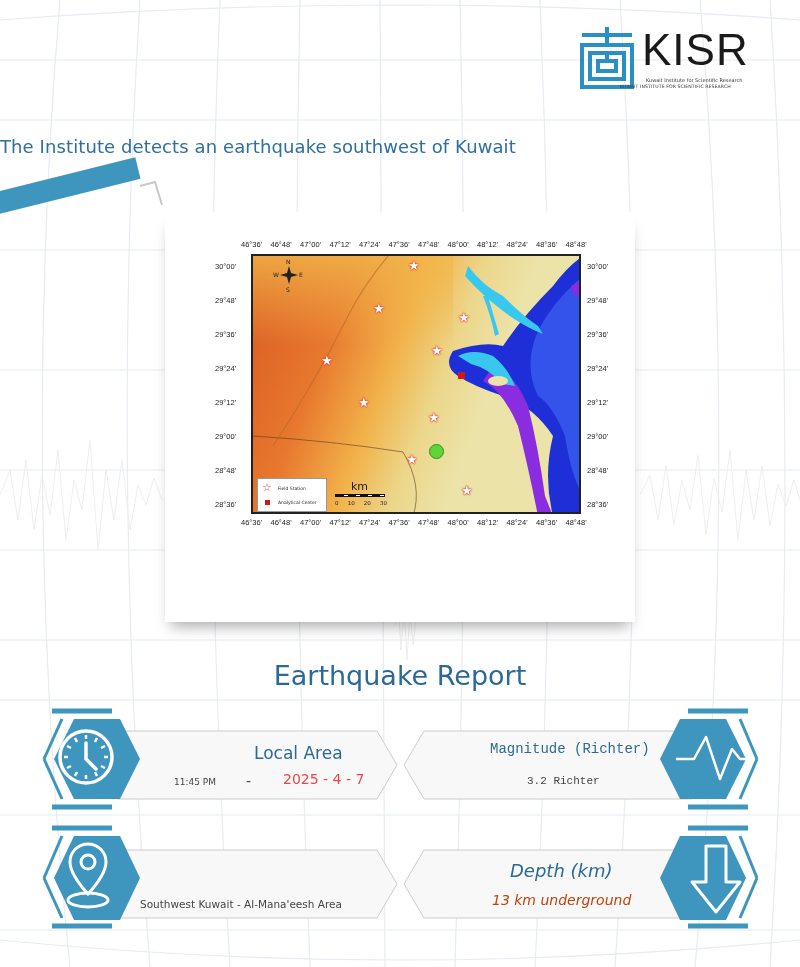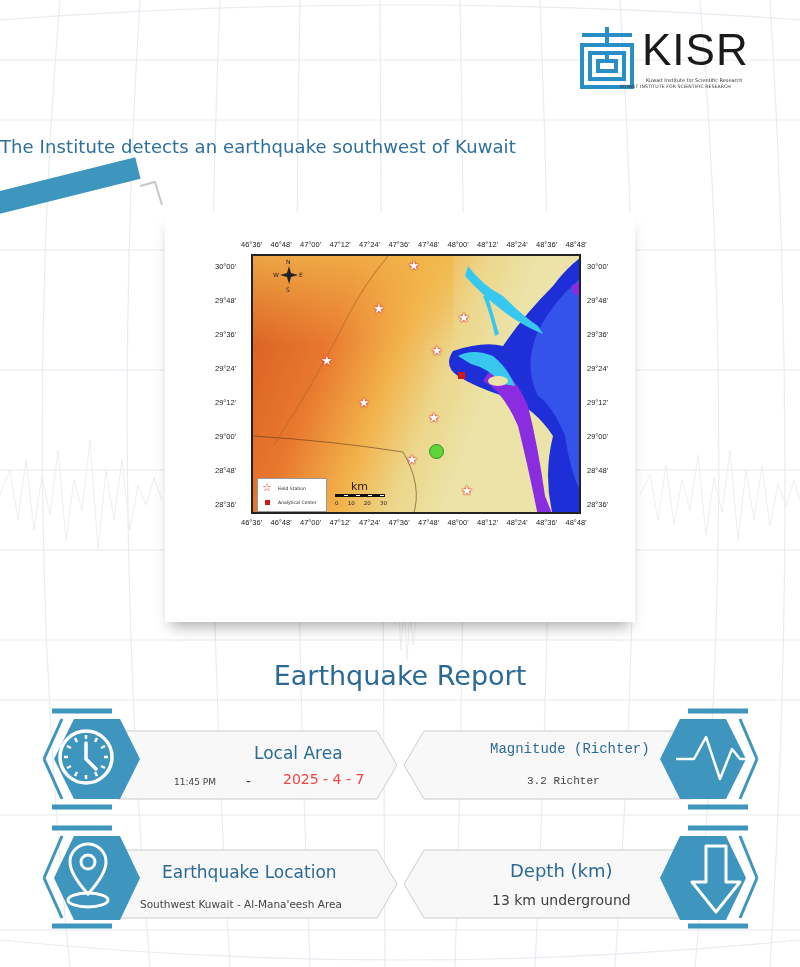--- a/index.html
+++ b/index.html
@@ -284,31 +284,30 @@
     <path d="M30 104 L90 104" stroke="#3e95be" stroke-width="5"></path>
     <path d="M22 56 L40 14" stroke="#3e95be" stroke-width="3" fill="none"></path>
     <path d="M22 56 L40 96" stroke="#3e95be" stroke-width="3" fill="none"></path>
     <path d="M44 14 L90 14 L110 56 L90 98 L44 98 L24 56 Z" fill="#3e95be" transform="translate(8,0)"></path>
   </svg>
   <svg style="position:absolute;left:40px;top:18px" width="52" height="76" viewBox="0 0 52 76">
     <path d="M26 54 Q8 34 8 22 A18 18 0 0 1 44 22 Q44 34 26 54 Z" fill="none" stroke="#fff" stroke-width="3"></path>
     <circle cx="26" cy="22" r="7" fill="none" stroke="#fff" stroke-width="3"></circle>
     <ellipse cx="26" cy="60" rx="20" ry="7" fill="none" stroke="#fff" stroke-width="3"></ellipse>
   </svg>
-  <div class="t" style="left:140px;top:40px;">Earthquake Location</div>
   <div class="v" style="left:118px;top:76px;font-size:10.5px;">Southwest Kuwait - Al-Mana'eesh Area</div>
 </div>
 
-<div class="info" style="left:402px;top:822px;width:378px;height:112px;">
+<div class="info" style="left:402px;top:822px;width:378px;height:112px;font-style:italic;">
   <svg class="plate" width="378" height="112" viewBox="0 0 378 112">
     <path d="M22 28 L290 28 L290 96 L22 96 L2 62 Z" fill="#f8f8f8" stroke="#cccccc" stroke-width="1"></path>
     <path d="M286 6 L346 6" stroke="#3e95be" stroke-width="5"></path>
     <path d="M286 104 L346 104" stroke="#3e95be" stroke-width="5"></path>
     <path d="M355 56 L338 14" stroke="#3e95be" stroke-width="3" fill="none"></path>
     <path d="M355 56 L338 96" stroke="#3e95be" stroke-width="3" fill="none"></path>
     <path d="M286 14 L332 14 L352 56 L332 98 L286 98 L266 56 Z" fill="#3e95be" transform="translate(-8,0)"></path>
   </svg>
   <svg style="position:absolute;left:286px;top:20px" width="56" height="74" viewBox="0 0 56 74">
     <path d="M18 4 L38 4 L38 40 L52 40 L28 70 L4 40 L18 40 Z" fill="none" stroke="#fff" stroke-width="3" stroke-linejoin="round"></path>
   </svg>
   <div class="t" style="left:108px;top:38px;font-size:18px;">Depth (km)</div>
-  <div class="v" style="left:90px;top:70px;font-size:14px;color:#404040;">13 km underground</div>
+  <div class="v" style="left:90px;top:70px;font-size:14px;color:#c2410c;">13 km underground</div>
 </div>
 
 </body></html>

